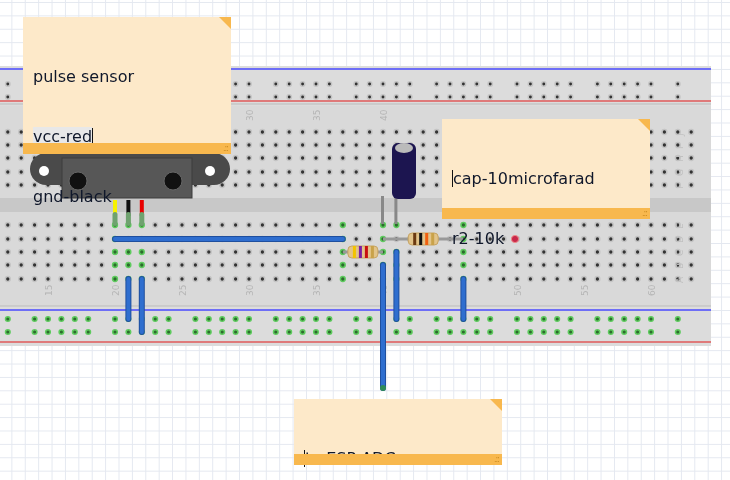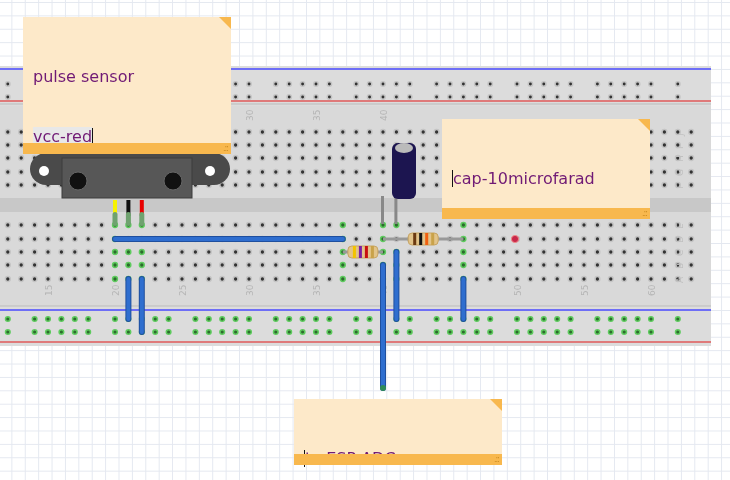--- a/index.html
+++ b/index.html
@@ -5,21 +5,21 @@
   html,body{margin:0;padding:0;}
   body{width:730px;height:480px;overflow:hidden;position:relative;font-family:"DejaVu Sans",sans-serif;
     background-color:#ffffff;
     background-image:linear-gradient(#e4e8f0 1px,transparent 1px),linear-gradient(90deg,#e4e8f0 1px,transparent 1px);
     background-size:13.4px 13.4px;background-position:-2px 2px;}
   #scene{position:absolute;left:0;top:0;width:730px;height:480px;}
   .note{position:absolute;background:#fde9c9;box-shadow:0 0 0 0 #0000;}
   .note .fold{position:absolute;right:0;top:0;width:0;height:0;border-style:solid;border-width:0 12px 12px 0;border-color:transparent #f8b84e transparent transparent;}
   .note .bar{position:absolute;left:0;right:0;bottom:0;height:11px;background:#f8b84e;}
   .note .grip{position:absolute;right:3px;bottom:1px;font-size:8px;color:#c98a20;line-height:8px;letter-spacing:-1px;}
-  .note .txt{position:absolute;left:10px;top:10px;font-size:16px;line-height:20px;color:#701a75;white-space:pre;}
+  .note .txt{position:absolute;left:10px;top:10px;font-size:16px;line-height:20px;color:#0f172a;white-space:pre;}
   .note .txt div{height:20px;}
   .caret{display:inline-block;width:1px;height:17px;background:#111;vertical-align:-3px;}
   .sel{background:#e8e8e8;}
 </style>
 </head>
 <body>
 
 <div id="scene">
   <svg id="bb" width="730" height="480" style="position:absolute;left:0;top:0">
       <rect x="0" y="66" width="711" height="280" fill="#d9d9d9"></rect>
@@ -784,29 +784,31 @@
       <rect x="419.20000000000005" y="233" width="3" height="12" fill="#111111"></rect>
       <rect x="425.20000000000005" y="233" width="3" height="12" fill="#f06010"></rect>
       <rect x="431.20000000000005" y="233" width="3" height="12" fill="#c9a24a"></rect>
     </svg>
 
   <div class="note" style="left:23px;top:17px;width:208px;height:137px;">
     <div class="fold"></div>
     <div class="txt">
       <div>pulse sensor</div>
       <div><span class="sel">vcc-red</span><span class="caret"></span></div>
+      <div>gnd-black</div>
     </div>
     <div class="bar"></div>
     <div class="grip">.::</div>
   </div>
 
   <div class="note" style="left:442px;top:119px;width:208px;height:100px;">
     <div class="fold"></div>
     <div class="txt">
       <div><span class="caret"></span><span>cap-10microfarad</span></div>
+      <div>r2-10k</div>
     </div>
     <div class="bar"></div>
     <div class="grip">.::</div>
   </div>
 
   <div class="note" style="left:294px;top:399px;width:208px;height:66px;">
     <div class="fold"></div>
     <div class="txt">
       <div><span class="caret"></span><span>to ESP ADC</span></div>
     </div>

